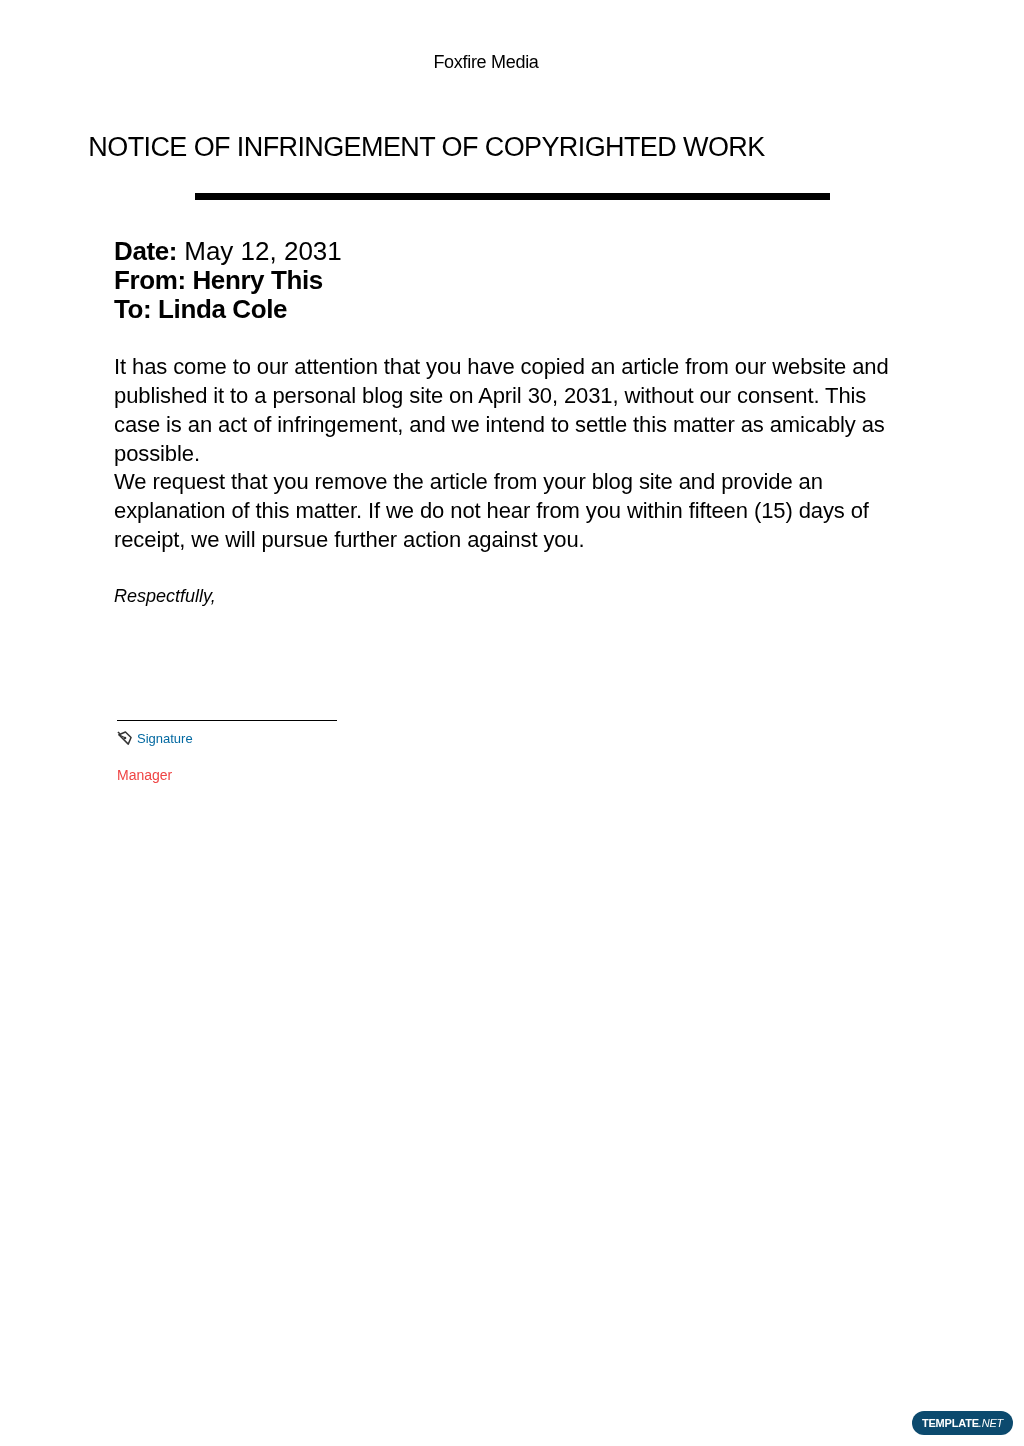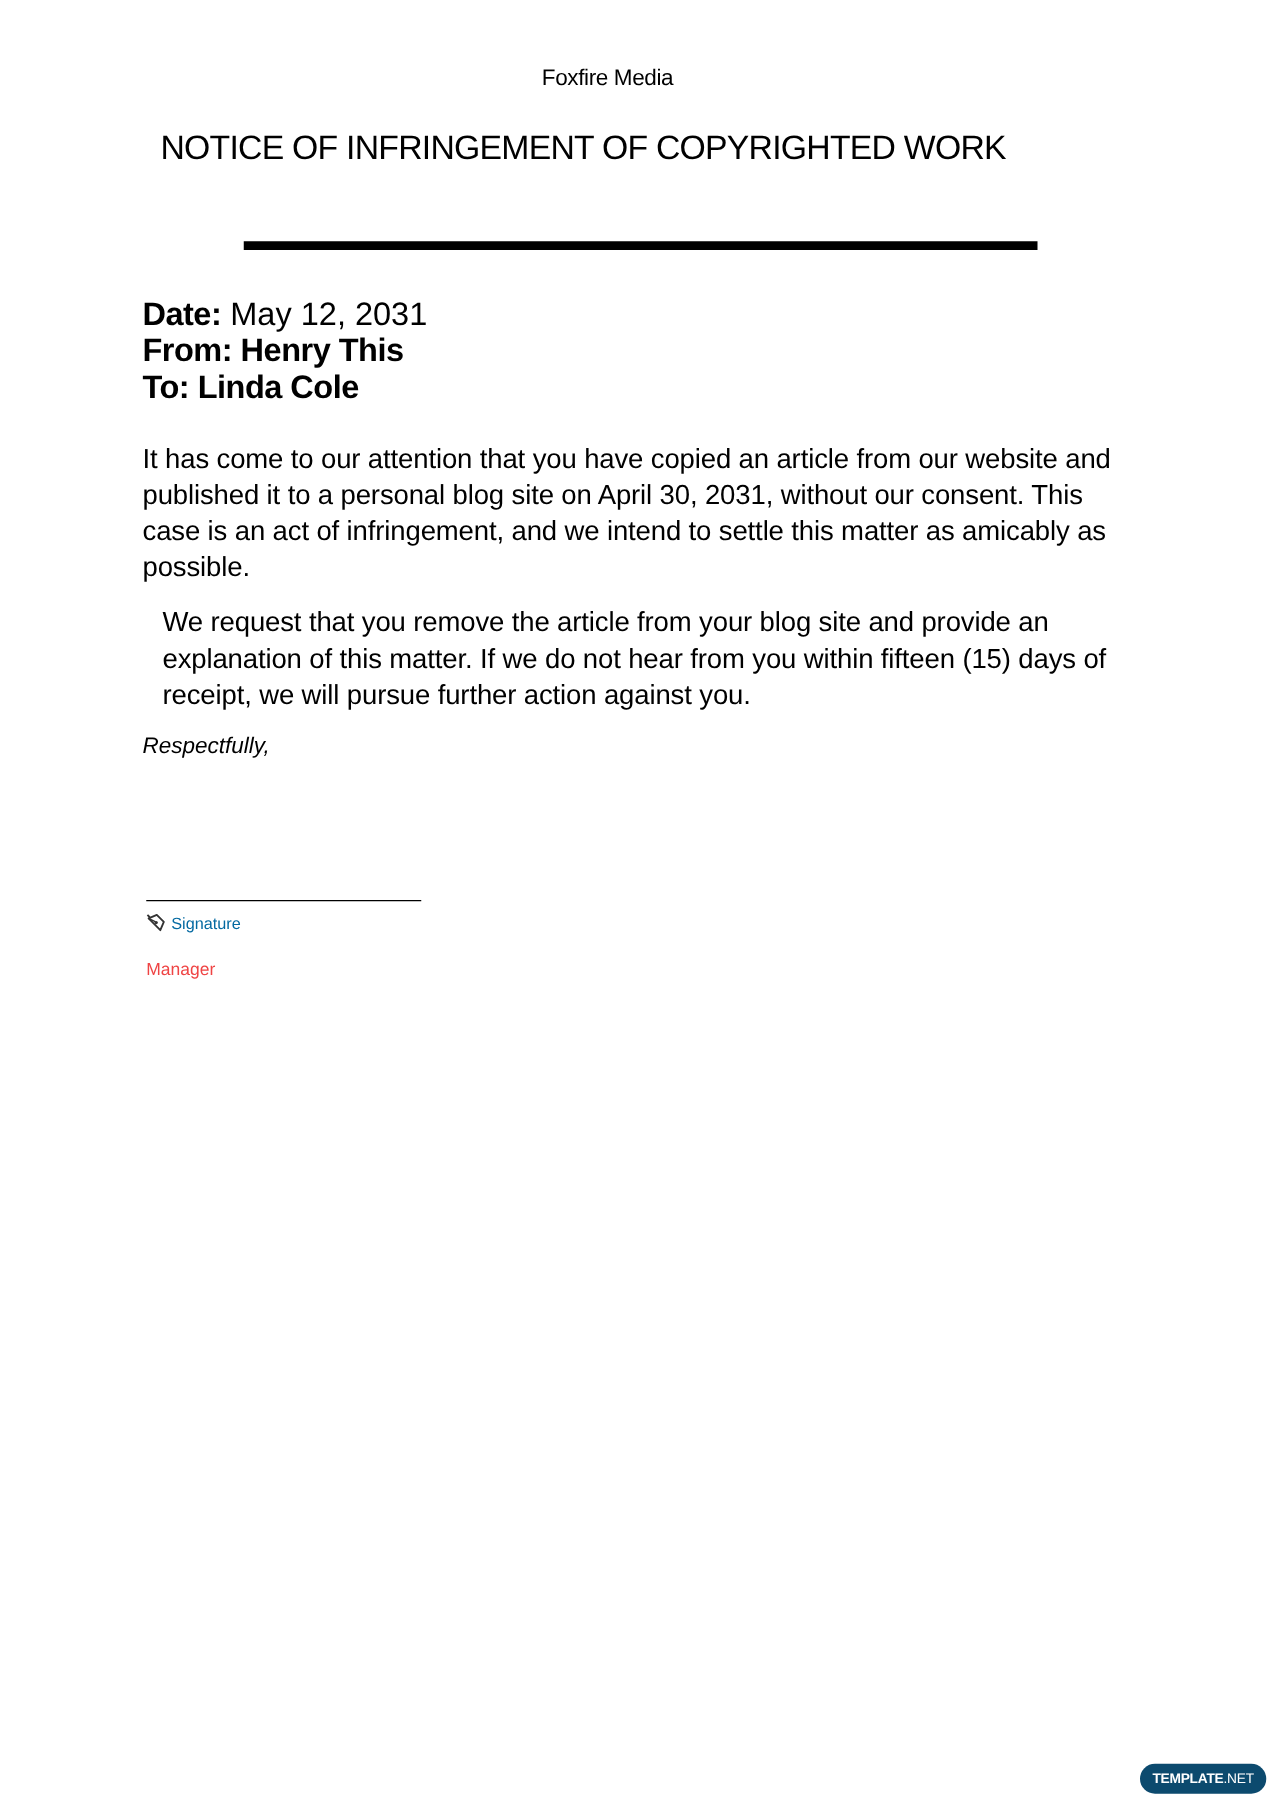--- a/index.html
+++ b/index.html
@@ -20,28 +20,27 @@
       top: 52px;
       left: 0;
       width: 972px;
       text-align: center;
       font-size: 18px;
       font-weight: 500;
       letter-spacing: -0.3px;
     }
     .title {
       position: absolute;
-      top: 103px;
+      top: 132px;
       left: 0;
       width: 853px;
       text-align: center;
       font-size: 27px;
       font-weight: 500;
       letter-spacing: -0.6px;
-      padding-left: 40px;
     }
     .rule {
       position: absolute;
       top: 193px;
       left: 195px;
       width: 635px;
       height: 7px;
       background: #000000;
     }
     .meta {
@@ -106,40 +105,40 @@
       border-radius: 12px;
       background: #0c4a6e;
       color: #ffffff;
       font-size: 11px;
       font-weight: bold;
       display: flex;
       align-items: center;
       justify-content: center;
       letter-spacing: -0.2px;
     }
-    .watermark .net { font-weight: normal; }
+    .watermark .net { font-weight: normal; font-style: italic; }
   </style>
 </head>
 <body>
 
 <div class="company">Foxfire Media</div>
 
 <div class="title">NOTICE OF INFRINGEMENT OF COPYRIGHTED WORK</div>
 
 <div class="rule"></div>
 
 <div class="meta">
   <span class="line"><b>Date:</b><span> May 12, 2031</span></span>
   <span class="line"><b>From: Henry This</b></span>
   <span class="line"><b>To: Linda Cole</b></span>
 </div>
 
 <p class="para p1" style="margin:0">It has come to our attention that you have copied an article from our website and published it to a personal blog site on April 30, 2031, without our consent. This case is an act of infringement, and we intend to settle this matter as amicably as possible.</p>
 
-<p class="para p2" style="margin:16px">We request that you remove the article from your blog site and provide an explanation of this matter. If we do not hear from you within fifteen (15) days of receipt, we will pursue further action against you.</p>
+<p class="para p2" style="margin:0">We request that you remove the article from your blog site and provide an explanation of this matter. If we do not hear from you within fifteen (15) days of receipt, we will pursue further action against you.</p>
 
 <div class="closing">Respectfully,</div>
 
 <div class="sig-line"></div>
 
 <div class="sig-label">
   <span>
     <svg width="15" height="15" viewBox="0 0 16 16">
       <path d="M2 4 L9 1 L15 7 L12 14 Z" fill="none" stroke="#333" stroke-width="1.6" stroke-linejoin="round"></path>
       <circle cx="8.5" cy="7.5" r="1.4" fill="#333"></circle>

